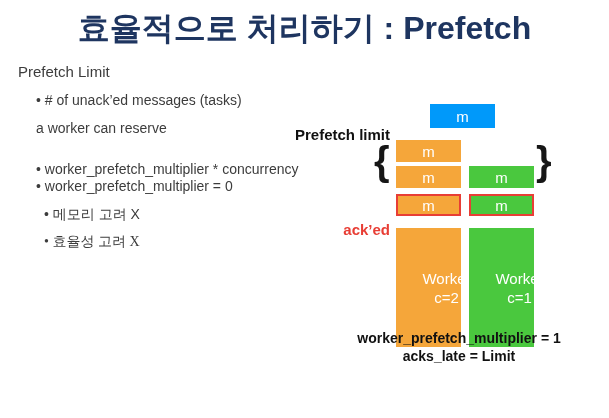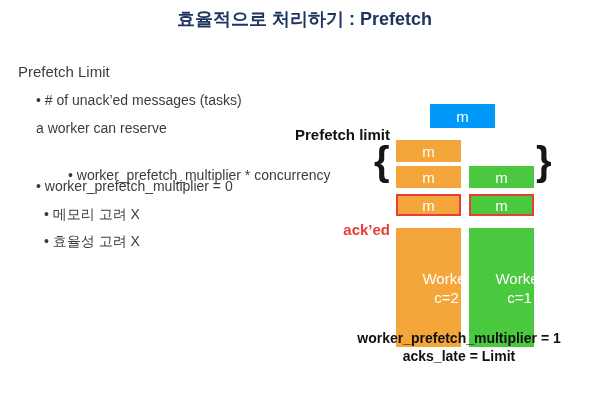--- a/index.html
+++ b/index.html
@@ -11,21 +11,21 @@
     background: #ffffff;
     font-family: "Liberation Sans", sans-serif;
     overflow: hidden;
   }
   .title {
     position: absolute;
     top: 7px;
     left: 0;
     width: 100%;
     text-align: center;
-    font-size: 18px;
+    font-size: 32px;
     font-weight: 700;
     color: #1e3560;
     letter-spacing: 0px;
   }
   .lp-heading {
     position: absolute;
     left: 18px;
     top: 63px;
     font-size: 15px;
     color: #3c3c3c;
@@ -33,24 +33,24 @@
   .lp-line {
     position: absolute;
     left: 36px;
     font-size: 14px;
     color: #3c3c3c;
     white-space: nowrap;
   }
   .lp-line.sub { left: 44px; }
   .l1 { top: 92px; }
   .l2 { top: 120px; }
-  .l3 { top: 167px; margin-left: 32px; }
+  .l3 { top: 161px; }
   .l4 { top: 178px; }
   .l5 { top: 206px; }
-  .l6 { top: 233px; }
+  .l6 { top: 233px; font-family: Liberation Serif, serif; }
 
   
   .dg-label {
     position: absolute;
     left: 278px;
     width: 112px;
     text-align: right;
     font-size: 15px;
     font-weight: 700;
     color: #111111;

